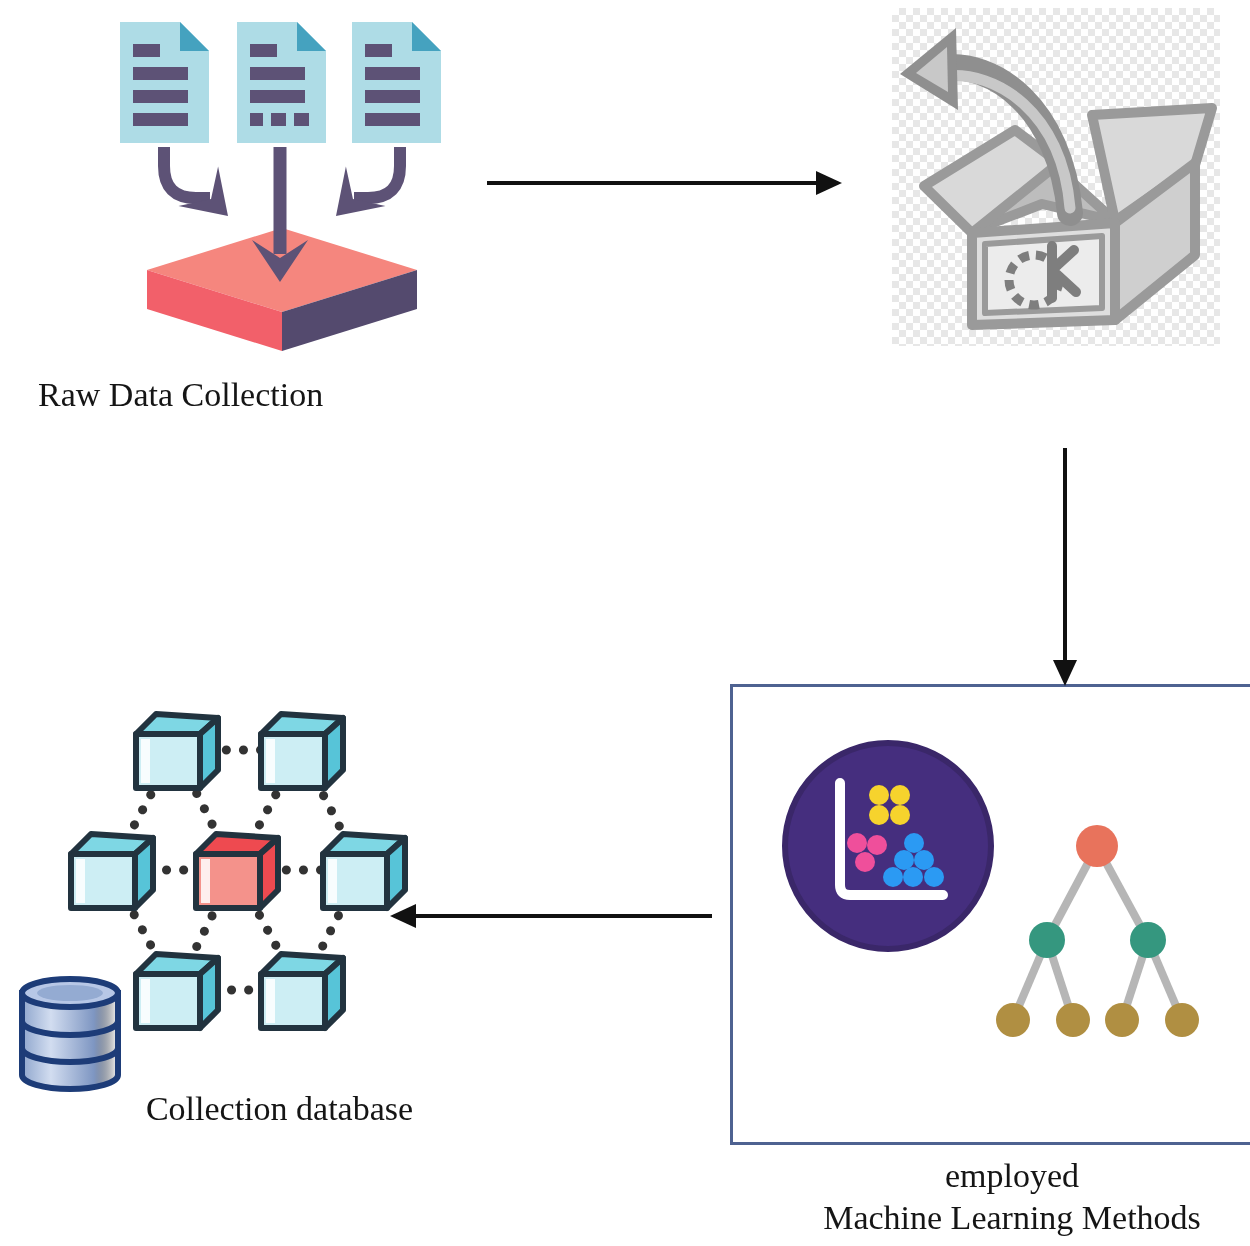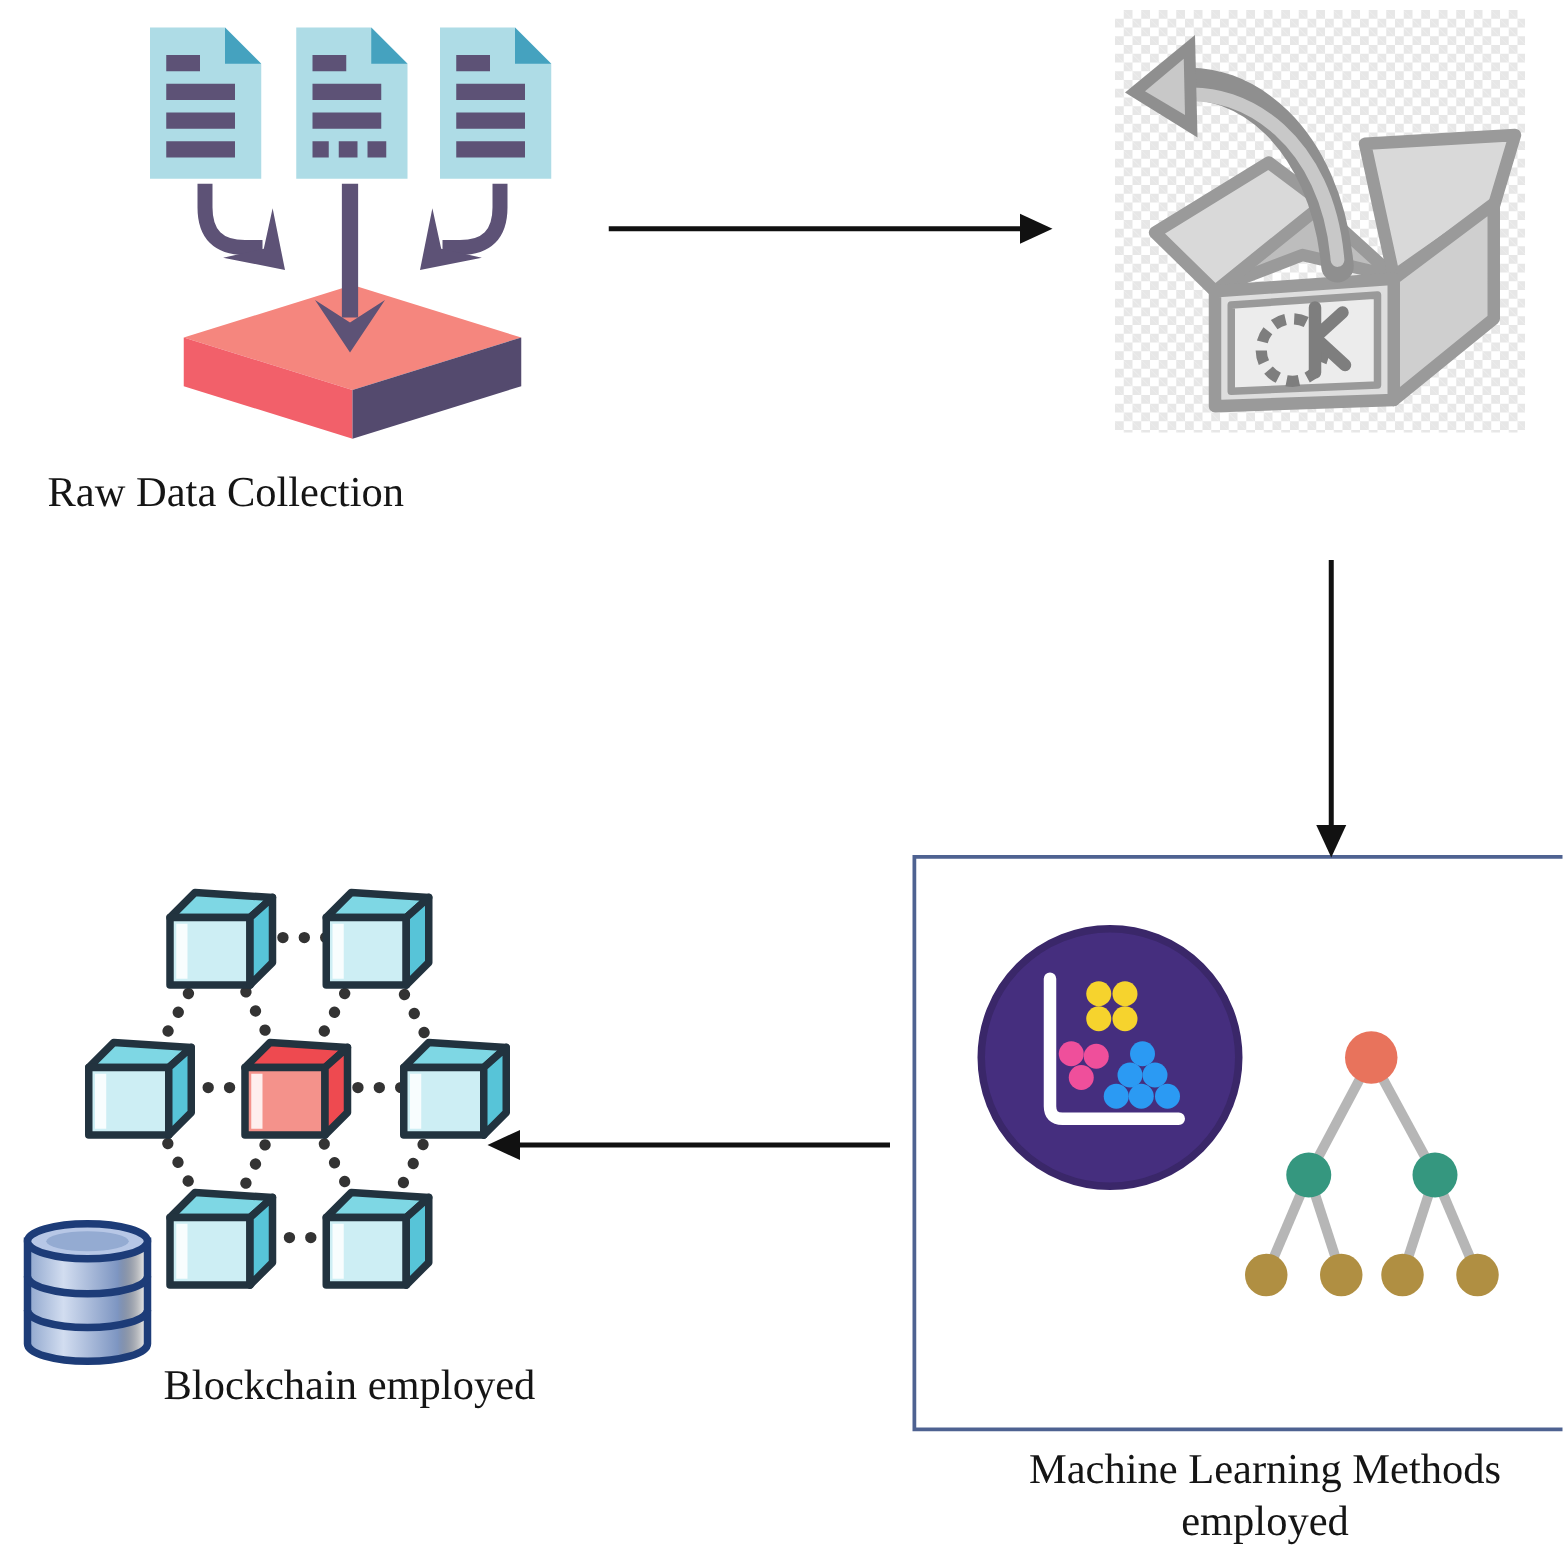--- a/index.html
+++ b/index.html
@@ -154,22 +154,22 @@
         <g fill="#b08f42">
           <circle cx="280" cy="333" r="17"></circle>
             <circle cx="340" cy="333" r="17"></circle>
           <circle cx="389" cy="333" r="17"></circle>
             <circle cx="449" cy="333" r="17"></circle>
         </g>
       </g>
     </svg>
   </div>
   <div class="label center" style="left:765px;top:1155px;width:470px;">
+    <div>employed</div>
     <div>Machine Learning Methods</div>
-    <div>employed</div>
   </div>
 
   <figure class="abs" style="left:0;top:690px;">
     <svg width="440" height="420" viewBox="0 0 440 420">
       <defs>
         <g id="cube">
           <g stroke="#22333f" stroke-width="6" stroke-linejoin="round">
             <polygon points="4,24 24,4 86,8 68,24" fill="#7ed7e4"></polygon>
             <polygon points="4,24 68,24 68,78 4,78" fill="#cdeef4"></polygon>
             <polygon points="68,24 86,8 86,60 68,78" fill="#57c4d8"></polygon>
@@ -220,21 +220,21 @@
           </linearGradient>
         </defs>
         <path d="M10,303 V385 A48,14 0 0 0 106,385 V303 Z" fill="url(#dbg)" stroke="#1d3c78" stroke-width="6"></path>
         <path d="M10,331 A48,14 0 0 0 106,331" fill="none" stroke="#1d3c78" stroke-width="6"></path>
         <path d="M10,358 A48,14 0 0 0 106,358" fill="none" stroke="#1d3c78" stroke-width="6"></path>
         <ellipse cx="58" cy="303" rx="48" ry="14" fill="#b7c7e6" stroke="#1d3c78" stroke-width="6"></ellipse>
         <ellipse cx="58" cy="303" rx="33" ry="8" fill="#94abd2"></ellipse>
       </g>
     </svg>
   </figure>
-  <div class="label center" style="left:110px;top:1088px;width:315px;">Blockchain employed</div>
+  <div class="label center" style="left:110px;top:1088px;width:315px;">Collection database</div>
 
   <svg class="abs" style="left:0;top:0;pointer-events:none;" width="1250" height="1246" viewBox="0 0 1250 1246">
     <g stroke="#111111" fill="#111111">
 
       <g>
         <line x1="475" y1="183" x2="806" y2="183" stroke-width="4"></line>
         <polygon points="804,171 830,183 804,195" stroke="none"></polygon>
       </g>
 
       <g>

